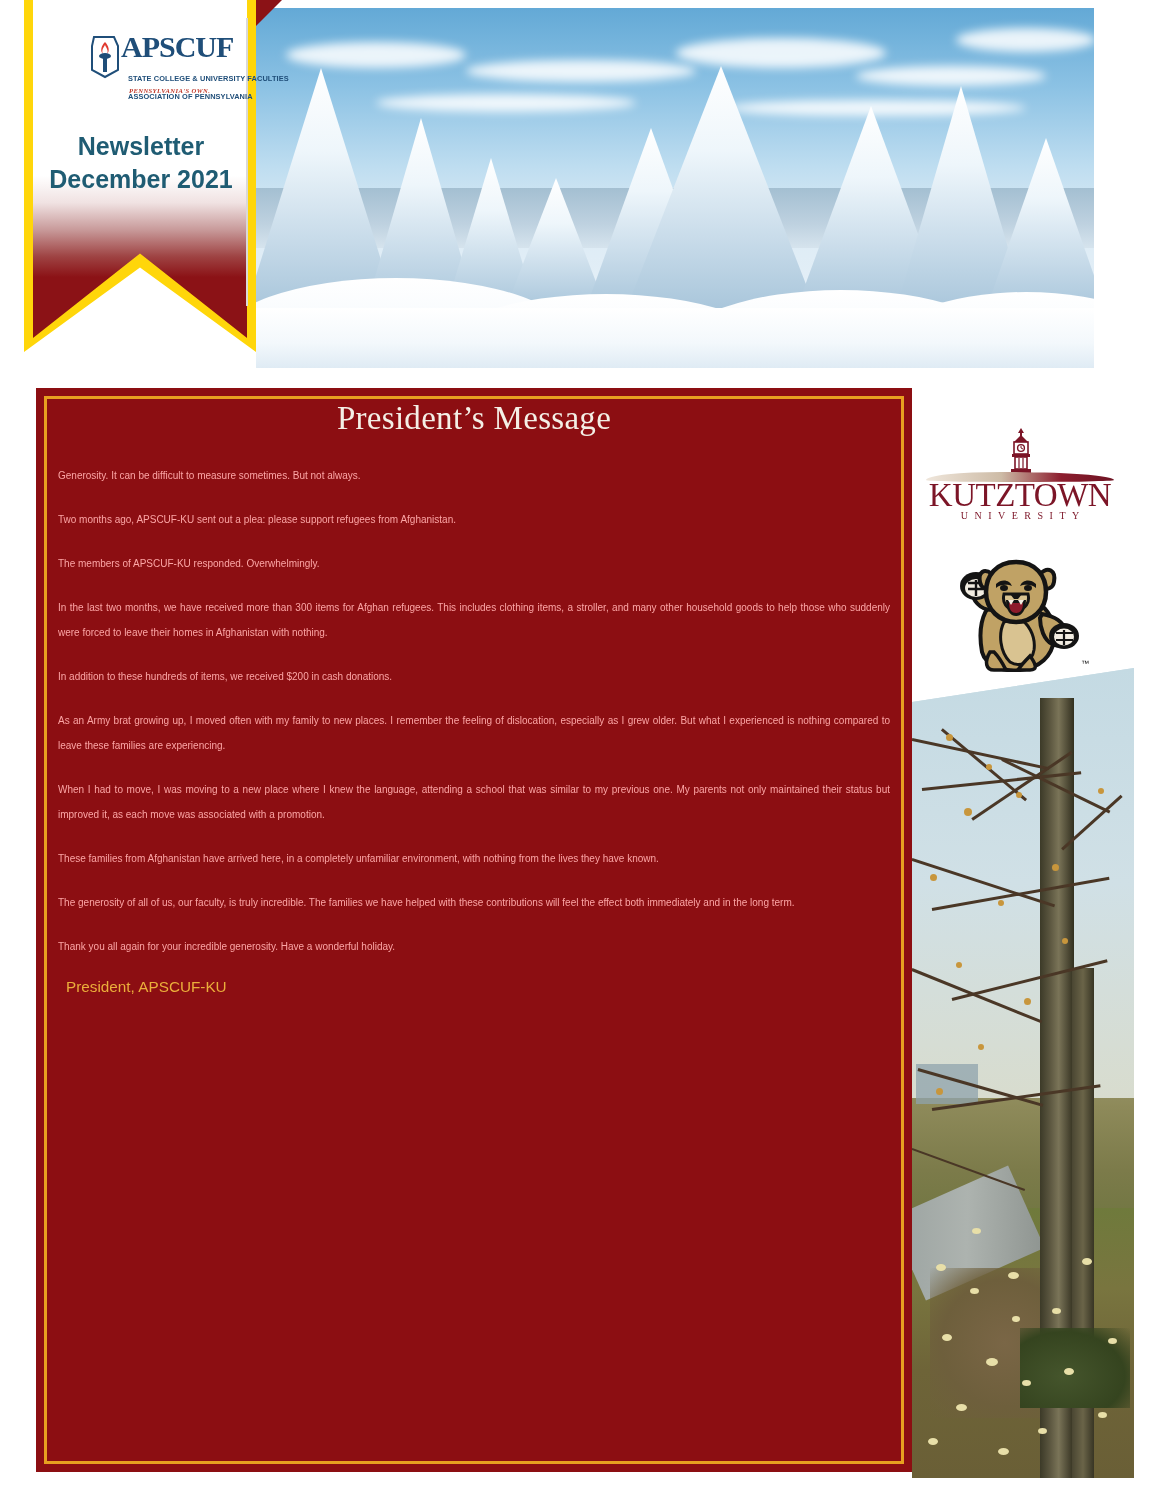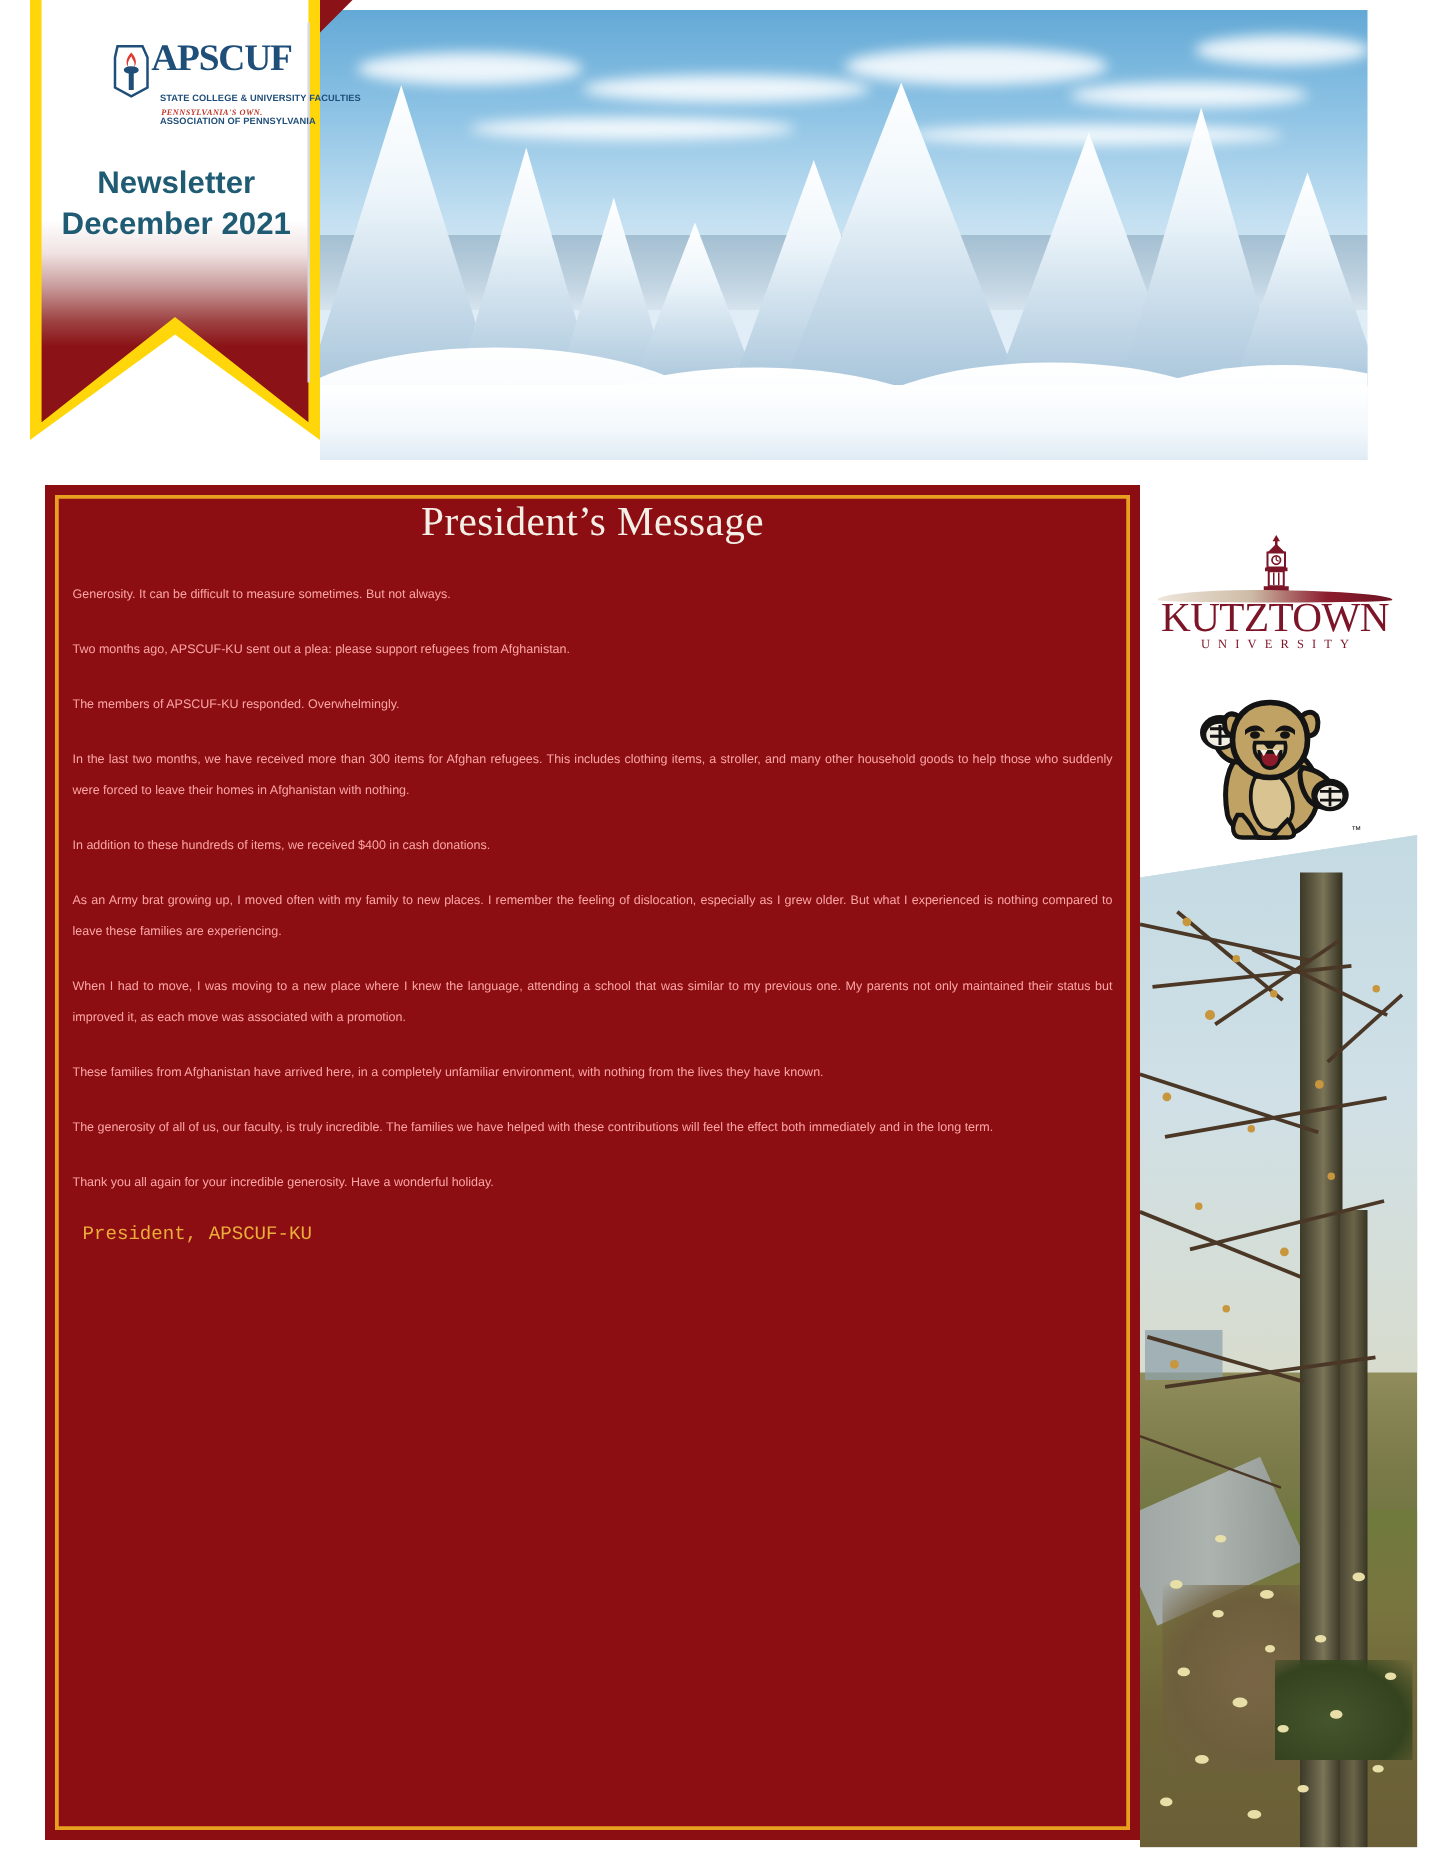--- a/index.html
+++ b/index.html
@@ -193,21 +193,21 @@
     font-family: "Liberation Serif", serif;
     font-style: italic;
     font-weight: bold;
     font-size: 40px;
     color: #F5C518;
     margin: 30px 0 0 0;
     letter-spacing: 0.5px;
     line-height: 46px;
   }
   #signature-role {
-    font-family: Liberation Mono, monospace;
+    font-family: Liberation Sans, sans-serif;
     font-size: 15.3px;
     color: #EBAE3B;
     margin: 4px 0 0 8px;
   }
 
   
   #ku-logo {
     position: absolute;
     left: 922px; top: 428px;
     width: 196px; height: 92px;
@@ -391,21 +391,21 @@
 
 <div id="content-box">
   <div id="content-inner-border"></div>
   <div id="content-pad">
     <div id="msg-title">President’s Message</div>
 
     <p class="msg-para">Generosity. It can be difficult to measure sometimes. But not always.</p>
     <p class="msg-para">Two months ago, APSCUF-KU sent out a plea: please support refugees from Afghanistan.</p>
     <p class="msg-para">The members of APSCUF-KU responded. Overwhelmingly.</p>
     <p class="msg-para">In the last two months, we have received more than 300 items for Afghan refugees. This includes clothing items, a stroller, and many other household goods to help those who suddenly were forced to leave their homes in Afghanistan with nothing.</p>
-    <p class="msg-para">In addition to these hundreds of items, we received $400 in cash donations.</p>
+    <p class="msg-para">In addition to these hundreds of items, we received $200 in cash donations.</p>
     <p class="msg-para">As an Army brat growing up, I moved often with my family to new places. I remember the feeling of dislocation, especially as I grew older. But what I experienced is nothing compared to leave these families are experiencing.</p>
     <p class="msg-para">When I had to move, I was moving to a new place where I knew the language, attending a school that was similar to my previous one. My parents not only maintained their status but improved it, as each move was associated with a promotion.</p>
     <p class="msg-para">These families from Afghanistan have arrived here, in a completely unfamiliar environment, with nothing from the lives they have known.</p>
     <p class="msg-para">The generosity of all of us, our faculty, is truly incredible. The families we have helped with these contributions will feel the effect both immediately and in the long term.</p>
     <p class="msg-para">Thank you all again for your incredible generosity. Have a wonderful holiday.</p>
 
     <div id="signature-role">President, APSCUF-KU</div>
   </div>
 </div>
 

